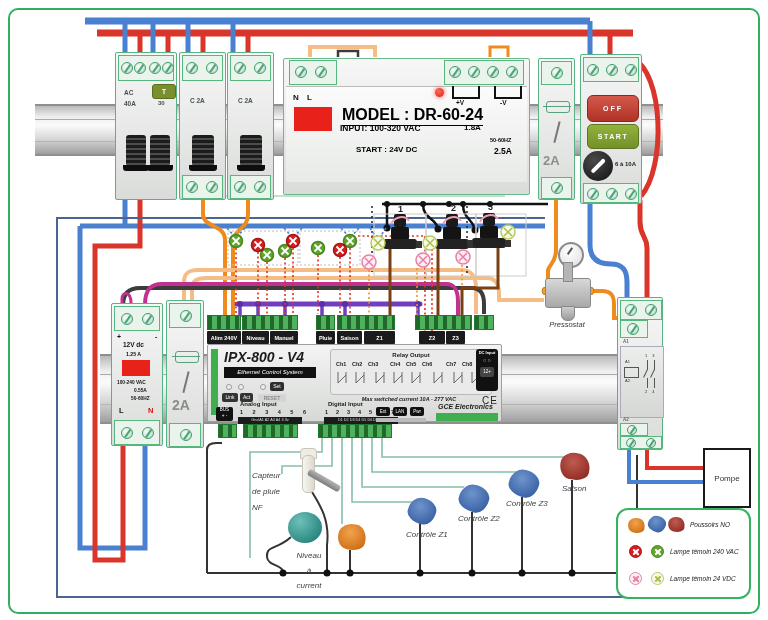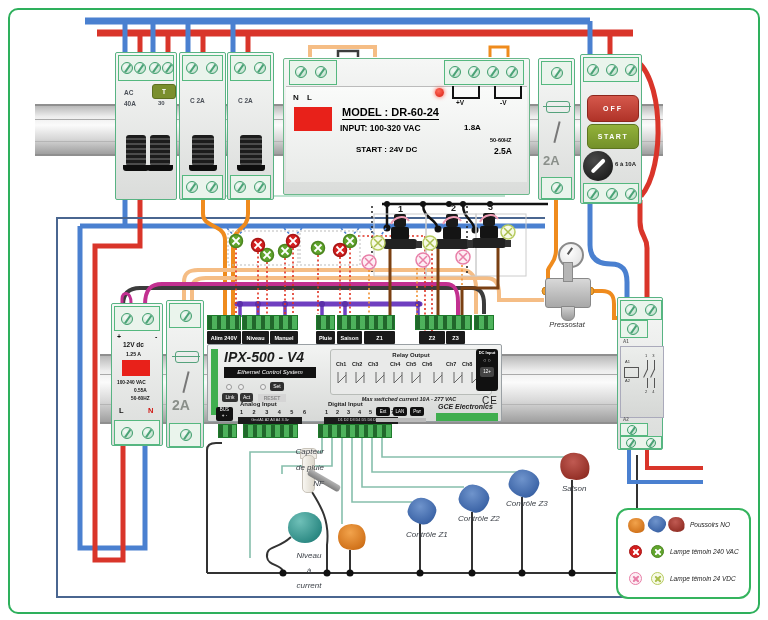--- a/index.html
+++ b/index.html
@@ -312,21 +312,21 @@
   </div>
   <div style="position:absolute;left:2px;top:27px;right:2px;bottom:12px;background:linear-gradient(180deg,#fafbfa,#e8eae8);border-top:1px solid #bbb;"></div>
   <div class="lbl" style="left:9px;top:34px;font-size:8px;color:#111;">N</div>
   <div class="lbl" style="left:23px;top:34px;font-size:8px;color:#111;">L</div>
   <div style="position:absolute;left:151px;top:29px;width:9px;height:9px;border-radius:50%;background:radial-gradient(circle at 40% 35%,#ff6a5a,#d81c10);box-shadow:0 0 4px #ff5040;"></div>
   <div style="position:absolute;left:168px;top:27px;width:24px;height:11px;border:2.5px solid #111;border-top:none;"></div>
   <div style="position:absolute;left:210px;top:27px;width:24px;height:11px;border:2.5px solid #111;border-top:none;"></div>
   <div class="lbl" style="left:172px;top:40px;font-size:6.5px;color:#111;">+V</div>
   <div class="lbl" style="left:216px;top:40px;font-size:6.5px;color:#111;">-V</div>
   <div style="position:absolute;left:10px;top:48px;width:38px;height:24px;background:#e8211a;"></div>
-  <div class="lbl" style="left:58px;top:47px;font-size:11px;color:#000;border-bottom:1.5px solid #000;padding-bottom:1px;">MODEL : DR-60-24</div>
+  <div class="lbl" style="left:58px;top:47px;font-size:16px;color:#000;border-bottom:1.5px solid #000;padding-bottom:1px;">MODEL : DR-60-24</div>
   <div class="lbl" style="left:56px;top:64px;font-size:8.5px;color:#000;">INPUT: 100-320 VAC</div>
   <div class="lbl" style="left:180px;top:64px;font-size:8px;color:#000;">1.8A</div>
   <div class="lbl" style="left:72px;top:86px;font-size:8px;color:#000;">START  :  24V DC</div>
   <div class="lbl" style="left:206px;top:78px;font-size:5.5px;color:#000;">50-60HZ</div>
   <div class="lbl" style="left:210px;top:87px;font-size:8.5px;color:#000;">2.5A</div>
 </div>
 
 <div class="comp" style="left:538px;top:58px;width:37px;height:142px;">
   <div class="tblock" style="left:2px;top:2px;width:31px;height:24px;">
     <span class="sc" style="left:9px;top:5px;"></span>
@@ -381,21 +381,21 @@
   <div class="blabel" style="left:35px;top:19px;width:27px;height:13px;">Niveau</div>
   <div class="blabel" style="left:63px;top:19px;width:28px;height:13px;">Manuel</div>
   <div class="blabel" style="left:109px;top:19px;width:19px;height:13px;">Pluie</div>
   <div class="blabel" style="left:130px;top:19px;width:25px;height:13px;">Saison</div>
   <div class="blabel" style="left:157px;top:19px;width:31px;height:13px;">Z1</div>
   <div class="blabel" style="left:212px;top:19px;width:26px;height:13px;">Z2</div>
   <div class="blabel" style="left:239px;top:19px;width:19px;height:13px;">Z3</div>
 
   <div style="position:absolute;left:0;top:32px;width:295px;height:78px;background:linear-gradient(180deg,#f3f4f3,#d7d9d7);border:1.5px solid #9aa0a4;border-radius:2px;box-sizing:border-box;">
     <div style="position:absolute;left:3px;top:4px;width:7px;height:66px;background:#3fae4e;"></div>
-    <div style="position:absolute;left:16px;top:4px;font-size:14px;font-weight:bold;font-style:italic;color:#1c1c1c;">IPX-500 - V4</div>
+    <div style="position:absolute;left:16px;top:4px;font-size:14px;font-weight:bold;font-style:italic;color:#1c1c1c;">IPX-800 - V4</div>
     <div style="position:absolute;left:16px;top:22px;width:92px;height:11px;background:#111;color:#fff;font-size:6px;font-style:italic;text-align:center;line-height:11px;">Ethernet Control System</div>
     <div style="position:absolute;left:18px;top:39px;width:4px;height:4px;border-radius:50%;background:#eee;border:1px solid #999;"></div>
     <div style="position:absolute;left:30px;top:39px;width:4px;height:4px;border-radius:50%;background:#eee;border:1px solid #999;"></div>
     <div style="position:absolute;left:52px;top:39px;width:4px;height:4px;border-radius:50%;background:#eee;border:1px solid #999;"></div>
     <div style="position:absolute;left:62px;top:37px;width:14px;height:9px;background:#2e2e2e;color:#fff;font-size:5px;text-align:center;line-height:9px;border-radius:2px;">Set</div>
     <div style="position:absolute;left:14px;top:48px;width:16px;height:9px;background:#333;color:#fff;font-size:5px;text-align:center;line-height:9px;border-radius:2px;">Link</div>
     <div style="position:absolute;left:32px;top:48px;width:13px;height:9px;background:#333;color:#fff;font-size:5px;text-align:center;line-height:9px;border-radius:2px;">Act</div>
     <div style="position:absolute;left:50px;top:49px;width:28px;height:8px;background:#d5d5d5;color:#8a8a8a;font-size:5px;font-weight:bold;text-align:center;line-height:8px;">RESET</div>
     <div style="position:absolute;left:8px;top:62px;width:17px;height:14px;background:#111;border-radius:2px;color:#fff;text-align:center;">
       <div style="font-size:4.5px;line-height:6px;">BUS</div>
@@ -511,25 +511,28 @@
   <div class="lbl" style="left:5px;top:119px;font-size:4.5px;color:#666;">A2</div>
   <div class="tblock" style="left:2px;top:125px;width:28px;height:13px;">
     <span class="sc sm" style="left:6px;top:1px;"></span>
   </div>
   <div class="tblock" style="left:2px;top:138px;width:42px;height:13px;">
     <span class="sc sm" style="left:5px;top:1px;"></span>
     <span class="sc sm" style="left:25px;top:1px;"></span>
   </div>
 </div>
 
+<div class="abs" style="left:703px;top:448px;width:44px;height:56px;border:2px solid #1a1a1a;background:#fff;z-index:3;display:flex;align-items:center;justify-content:center;">
+  <span style="font-size:8px;color:#333;">Pompe</span>
+</div>
 
 <div class="abs" style="left:300px;top:448px;width:15px;height:9px;background:#efece6;border:1px solid #c9c4ba;border-radius:4px 4px 0 0;z-index:4;"></div>
 <div class="abs" style="left:302px;top:455px;width:11px;height:36px;background:linear-gradient(90deg,#f8f6f1,#ddd8cc);border:1px solid #c9c4ba;border-radius:5px;z-index:4;"></div>
 <div class="abs" style="left:306px;top:477px;width:36px;height:7px;background:linear-gradient(180deg,#b5b5b5,#7d7d7d);border-radius:3px;transform:rotate(30deg);z-index:4;"></div>
-<div class="note" style="left:252px;top:444px;width:52px;text-align:right;font-size:8px;line-height:16px;padding-left:20px;">
+<div class="note" style="left:252px;top:468px;width:52px;text-align:left;font-size:8px;line-height:16px;">
   <div>Capteur</div>
       <div>de pluie</div>
       <div>NF</div>
 </div>
 
 <div class="abs" style="left:288px;top:512px;width:34px;height:31px;border-radius:50%;background:radial-gradient(circle at 35% 30%,#6fc0b8,#2e8b85 70%,#1f6b66);z-index:4;"></div>
 <div class="note" style="left:284px;top:548px;width:50px;text-align:center;font-size:8px;line-height:15px;">
   <div>Niveau</div>
       <div>à</div>
       <div>current</div>

